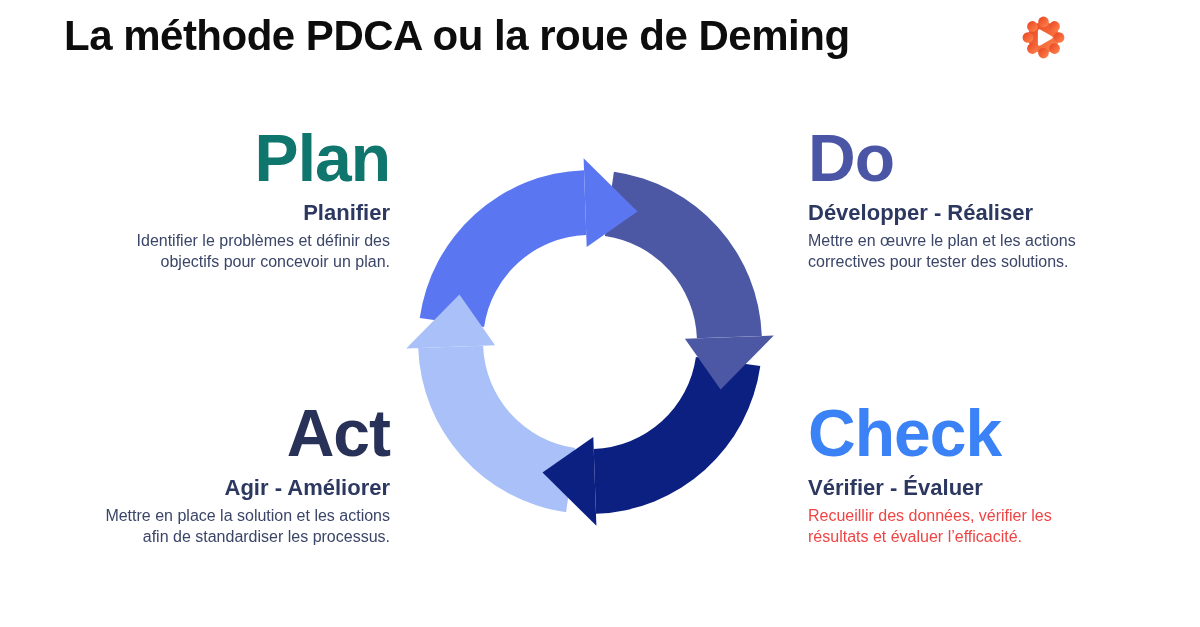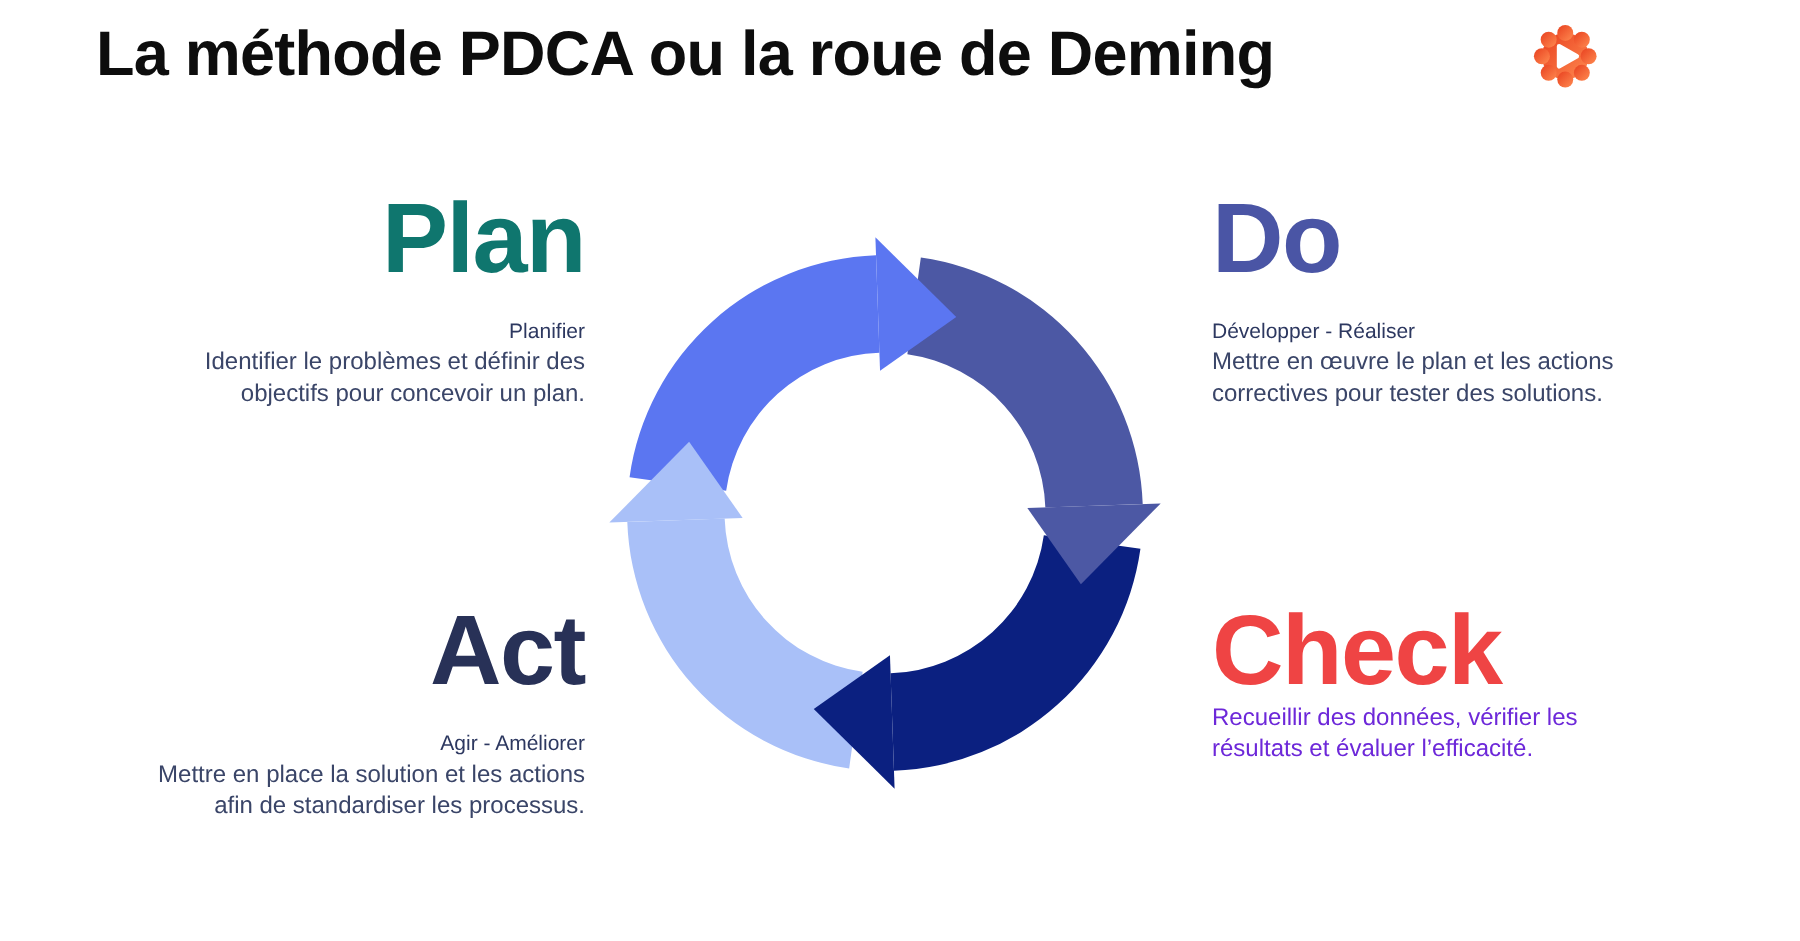--- a/index.html
+++ b/index.html
@@ -10,21 +10,21 @@
   .title {
     position:absolute; left:64px; top:12px; margin:0;
     font-size:42px; font-weight:800; letter-spacing:-0.5px;
   }
   .logo { position:absolute; top:16px; left:1022px; display:flex; align-items:center; gap:8px; }
   .logo svg { display:block; }
   .brand { font-size:31px; font-weight:800; letter-spacing:-0.5px; }
 
   .quad { position:absolute; }
   .q-heading { font-size:66px; font-weight:800; line-height:1.0; letter-spacing:-1px; }
-  .q-sub { font-size:14px; font-weight:400; margin-top:20px; line-height:1.3; }
+  .q-sub { font-size:22px; font-weight:700; margin-top:8px; line-height:1.3; }
   .q-desc { font-size:16px; line-height:1.31; margin-top:3px; }
 
   .q-plan  { left:110px; top:125px; width:280px; text-align:right; }
   .q-do    { left:808px; top:125px; width:295px; text-align:left; }
   .q-act   { left:105px; top:400px; width:285px; text-align:right; }
   .q-check { left:808px; top:400px; width:295px; text-align:left; }
 
   .cycle { position:absolute; left:400px; top:152px; width:380px; height:380px; }
 </style>
 </head>
@@ -69,22 +69,23 @@
     <div class="q-desc" style="color: rgb(58, 69, 104);">Mettre en place la solution et les actions afin de standardiser les processus.</div>
   </section>
 
   <section class="quad q-do">
     <div class="q-heading" style="color: rgb(74, 85, 165);">Do</div>
     <div class="q-sub" style="color: rgb(45, 56, 96);">Développer - Réaliser</div>
     <div class="q-desc" style="color: rgb(58, 69, 104);">Mettre en œuvre le plan et les actions correctives pour tester des solutions.</div>
   </section>
 
   <section class="quad q-check">
-    <div class="q-heading" style="color: #ef4444;">Check</div>
-    <div class="q-desc" style="color: #6d28d9;">Recueillir des données, vérifier les résultats et évaluer l’efficacité.</div>
+    <div class="q-heading" style="color: #3b82f6;">Check</div>
+    <div class="q-sub" style="color: rgb(45, 56, 96);">Vérifier - Évaluer</div>
+    <div class="q-desc" style="color: #ef4444;">Recueillir des données, vérifier les résultats et évaluer l’efficacité.</div>
   </section>
 
   <svg class="cycle" viewBox="0 0 380 380">
 
     <path d="M 19.7 166.1 A 172 172 0 0 1 184.0 18.2 L 186.3 83.1 A 107 107 0 0 0 84.1 175.1 Z" fill="#5b76f1"></path>
     <path d="M 213.9 19.7 A 172 172 0 0 1 361.8 184.0 L 296.9 186.3 A 107 107 0 0 0 204.9 84.1 Z" fill="#4c58a4"></path>
     <path d="M 360.3 213.9 A 172 172 0 0 1 196.0 361.8 L 193.7 296.9 A 107 107 0 0 0 295.9 204.9 Z" fill="#0b2080"></path>
     <path d="M 166.1 360.3 A 172 172 0 0 1 18.2 196.0 L 83.1 193.7 A 107 107 0 0 0 175.1 295.9 Z" fill="#a9c0f8"></path>
 
     <path d="M 183.6 6.2 L 186.7 95.1 L 237.5 59.4 Z" fill="#5b76f1"></path>

